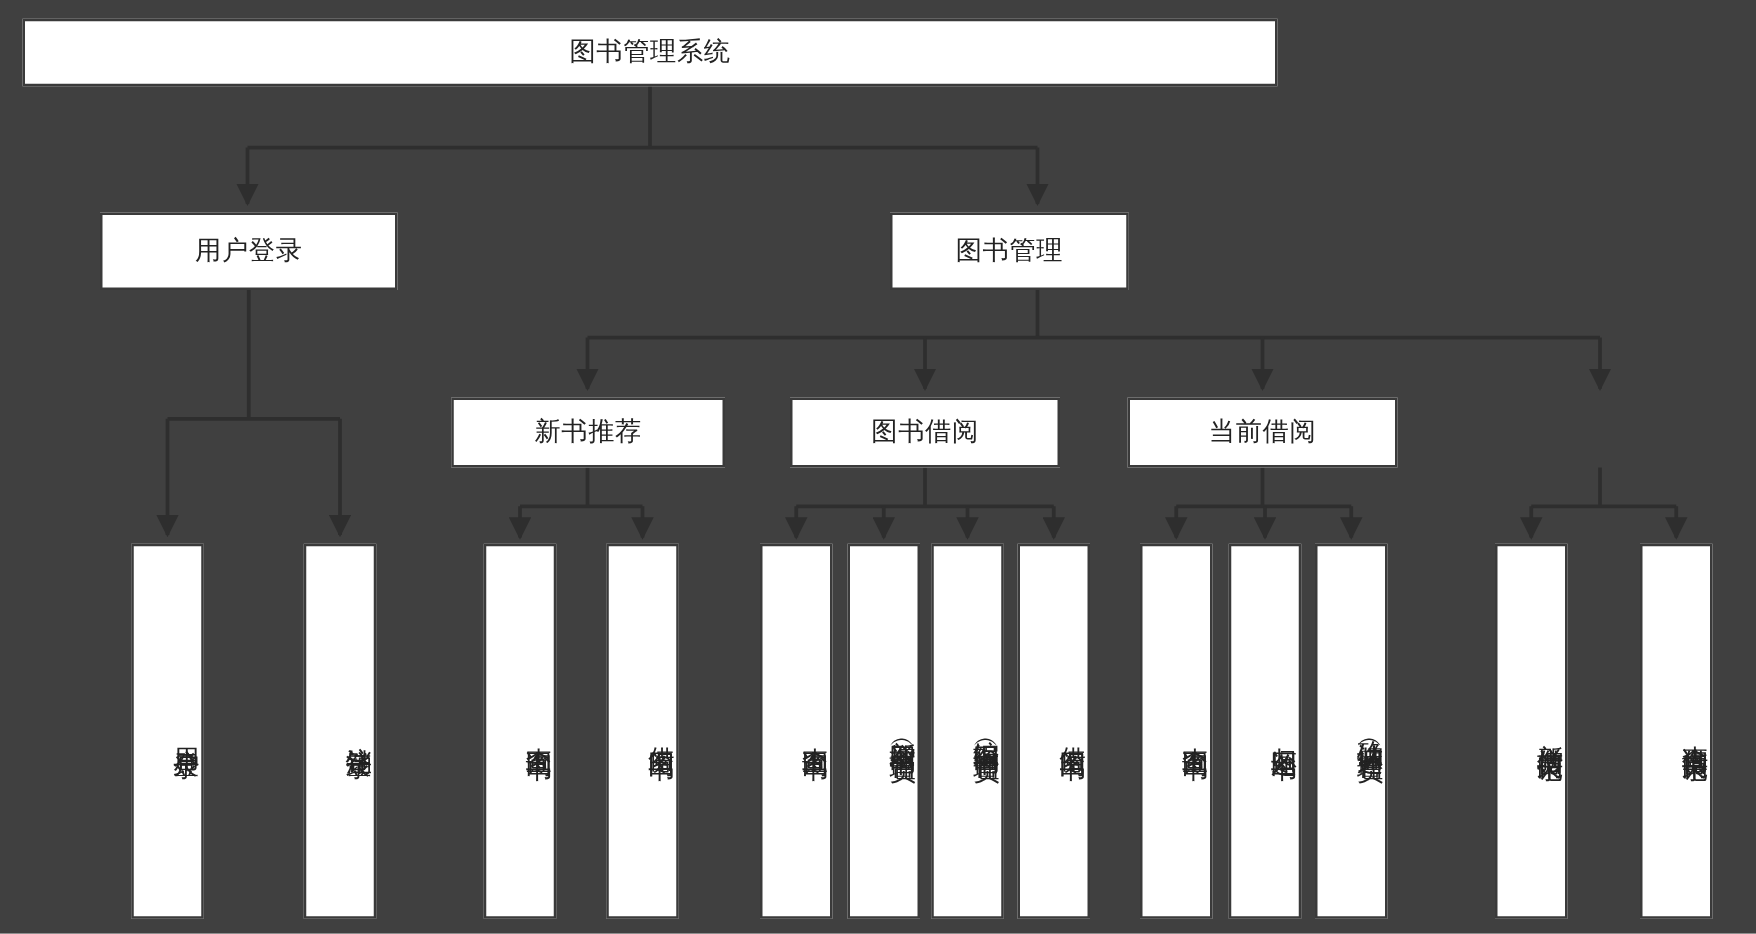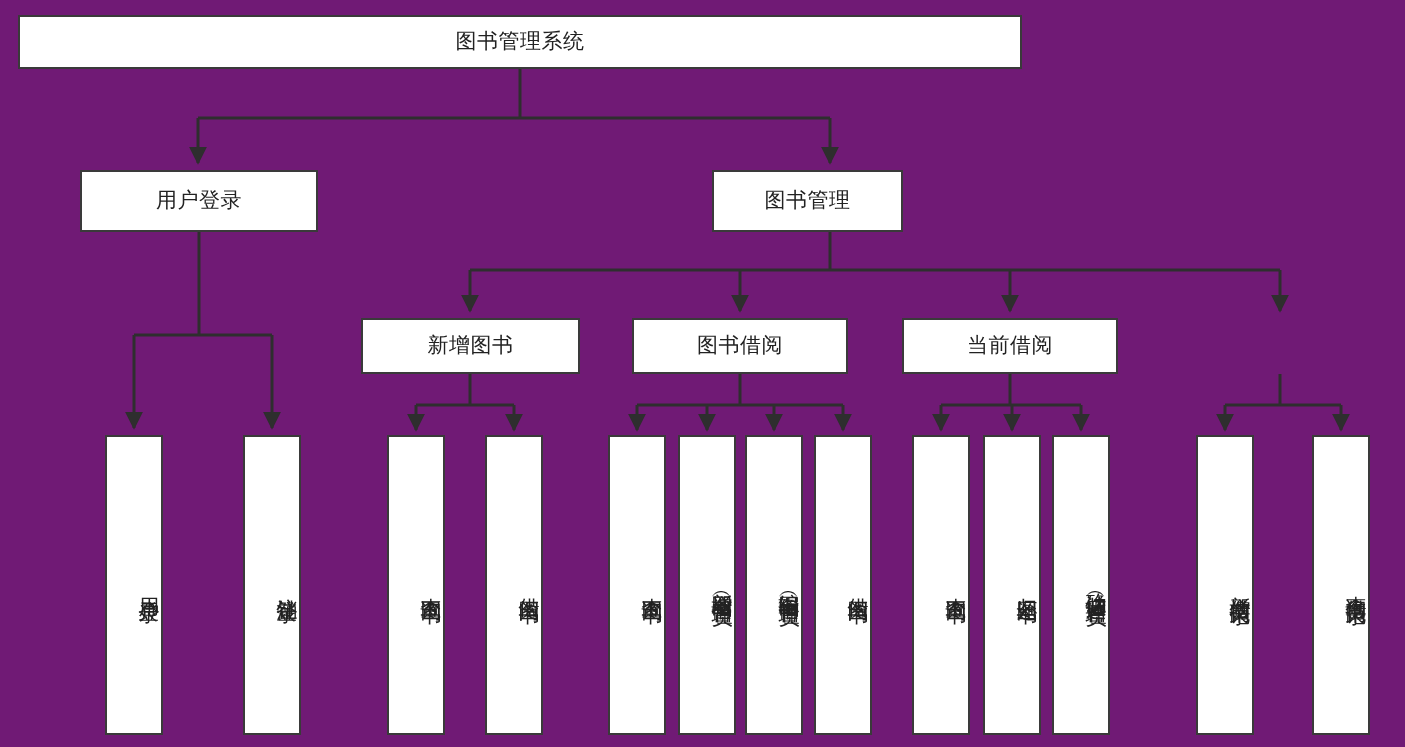--- a/index.html
+++ b/index.html
@@ -7,21 +7,21 @@
     padding: 0;
     background: #ffffff;
   }
   body {
     font-family: "DejaVu Sans", "Liberation Sans", sans-serif;
   }
   #canvas {
     position: relative;
     width: 1405px;
     height: 747px;
-    background: #701a75;
+    background: #404040;
     overflow: hidden;
   }
   svg.edges {
     position: absolute;
     left: 0;
     top: 0;
     width: 1405px;
     height: 747px;
     pointer-events: none;
   }
@@ -125,21 +125,21 @@
   </div>
 
   <div class="node horiz" style="left:80px; top:170px; width:238px; height:62px;">
     <span class="label">用户登录</span>
   </div>
   <div class="node horiz" style="left:712px; top:170px; width:191px; height:62px;">
     <span class="label">图书管理</span>
   </div>
 
   <div class="node horiz" style="left:361px; top:318px; width:219px; height:56px;">
-    <span class="label">新增图书</span>
+    <span class="label">新书推荐</span>
   </div>
   <div class="node horiz" style="left:902px; top:318px; width:216px; height:56px;">
     <span class="label">当前借阅</span>
   </div>
   <div class="node horiz" style="left:632px; top:318px; width:216px; height:56px;">
     <span class="label">图书借阅</span>
   </div>
 
   <div class="node vert" style="left:105px; top:435px; width:58px; height:300px;">
     <span class="label">用户登录</span>

